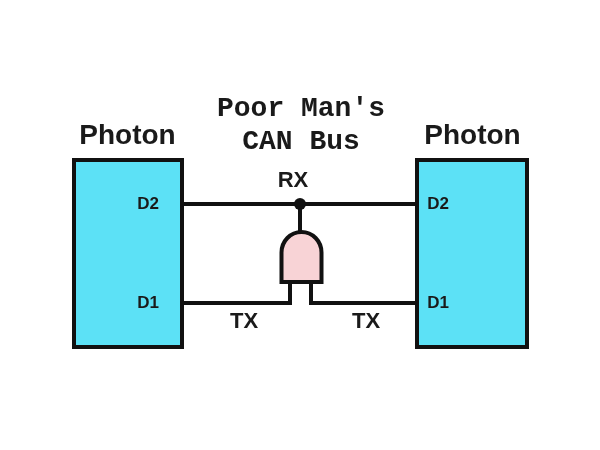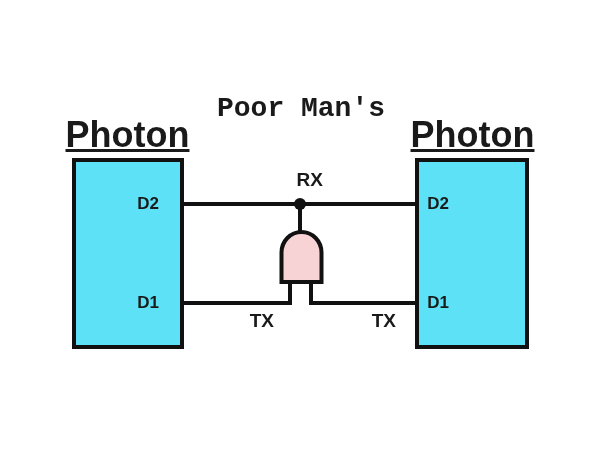--- a/index.html
+++ b/index.html
@@ -26,29 +26,29 @@
     position: absolute;
     z-index: 3;
     font-weight: 700;
     text-align: center;
     white-space: nowrap;
   }
   .title-block {
     left: 192px; top: 92px; width: 218px;
     font-size: 28px; line-height: 33px; font-family: Liberation Mono, monospace;
   }
-  .device-label { width: 151px; top: 120px; font-size: 36px; line-height: 30px; text-decoration: underline; }
+  .device-label { width: 151px; top: 120px; font-size: 28px; line-height: 30px; }
   .device-label.left  { left: 52px; }
   .device-label.right { left: 397px; }
   .pin-label { width: 50px; font-size: 17px; line-height: 25px; }
   .pin-d2-left  { left: 123px; top: 191px; }
   .pin-d1-left  { left: 123px; top: 290px; }
   .pin-d2-right { left: 413px; top: 191px; }
   .pin-d1-right { left: 413px; top: 290px; }
-  .sig-label { width: 60px; font-size: 19px; line-height: 26px; text-align: right; }
+  .sig-label { width: 60px; font-size: 22px; line-height: 26px; }
   .sig-rx       { left: 263px; top: 167px; }
   .sig-tx-left  { left: 214px; top: 308px; }
   .sig-tx-right { left: 336px; top: 308px; }
 </style>
 </head>
 <body>
 
 <div class="canvas">
 
   <div class="device-box left"></div>
@@ -64,20 +64,21 @@
 
     <path d="M300 235 V204" fill="none" stroke-width="4" stroke="#111111"></path>
 
     <path d="M281.5 282 L281.5 252.5 A20 20.5 0 0 1 321.5 252.5 L321.5 282 Z" stroke-width="4" stroke-linejoin="miter" stroke="#111111" fill="#f8d3d6"></path>
 
     <circle cx="300" cy="204" r="6" fill="#111111"></circle>
   </svg>
 
   <div class="label title-block">
     <div>Poor Man's</div>
+    <div>CAN Bus</div>
   </div>
 
   <div class="label device-label left">Photon</div>
   <div class="label device-label right">Photon</div>
 
   <div class="label pin-label pin-d2-left">D2</div>
   <div class="label pin-label pin-d1-left">D1</div>
   <div class="label pin-label pin-d2-right">D2</div>
   <div class="label pin-label pin-d1-right">D1</div>
 

